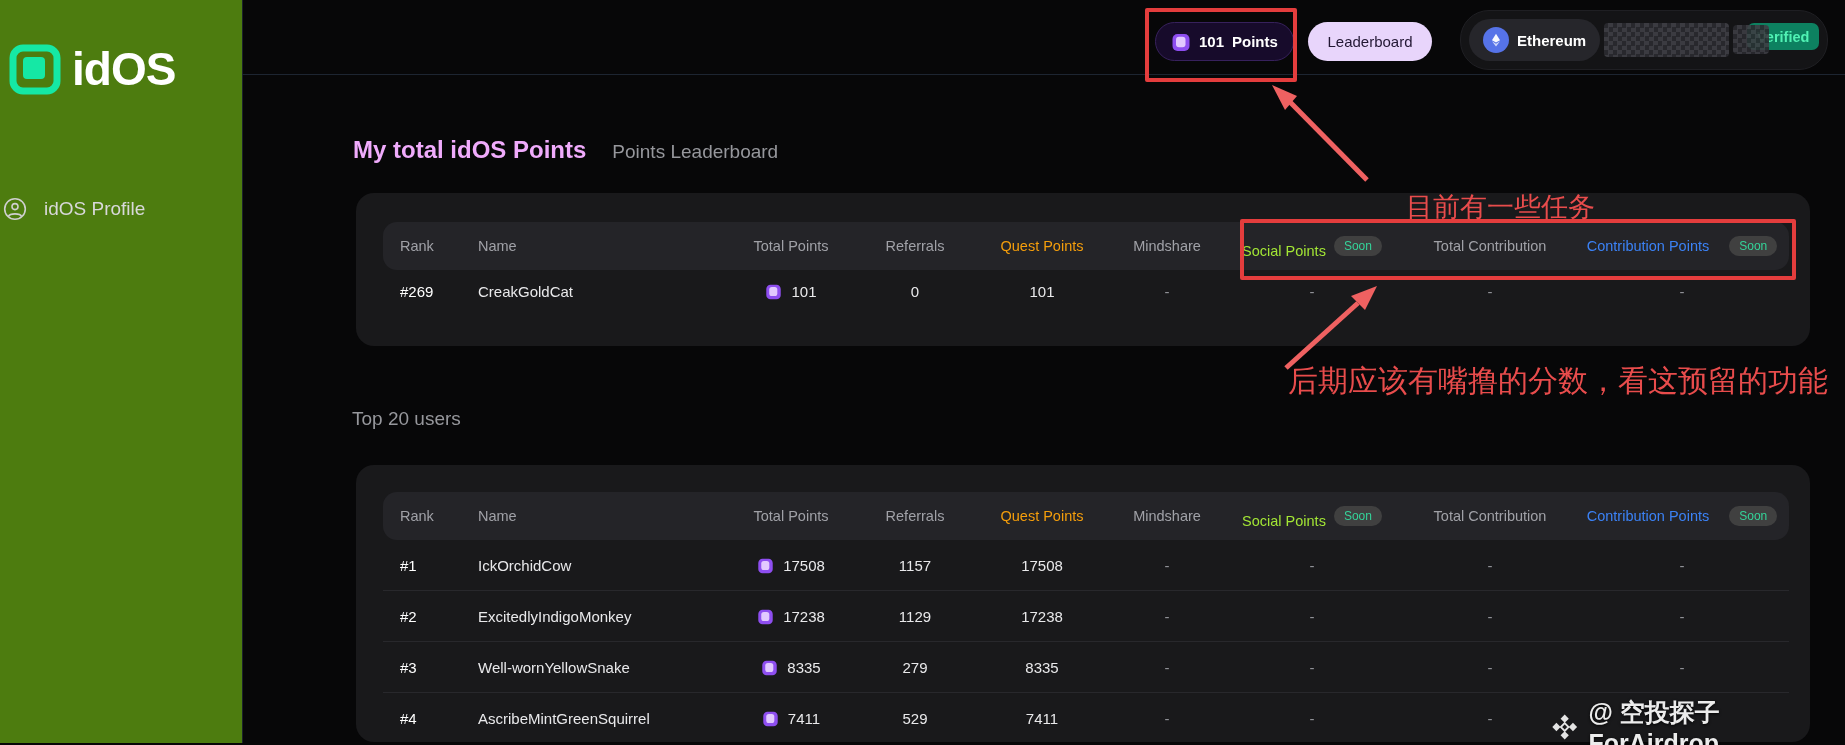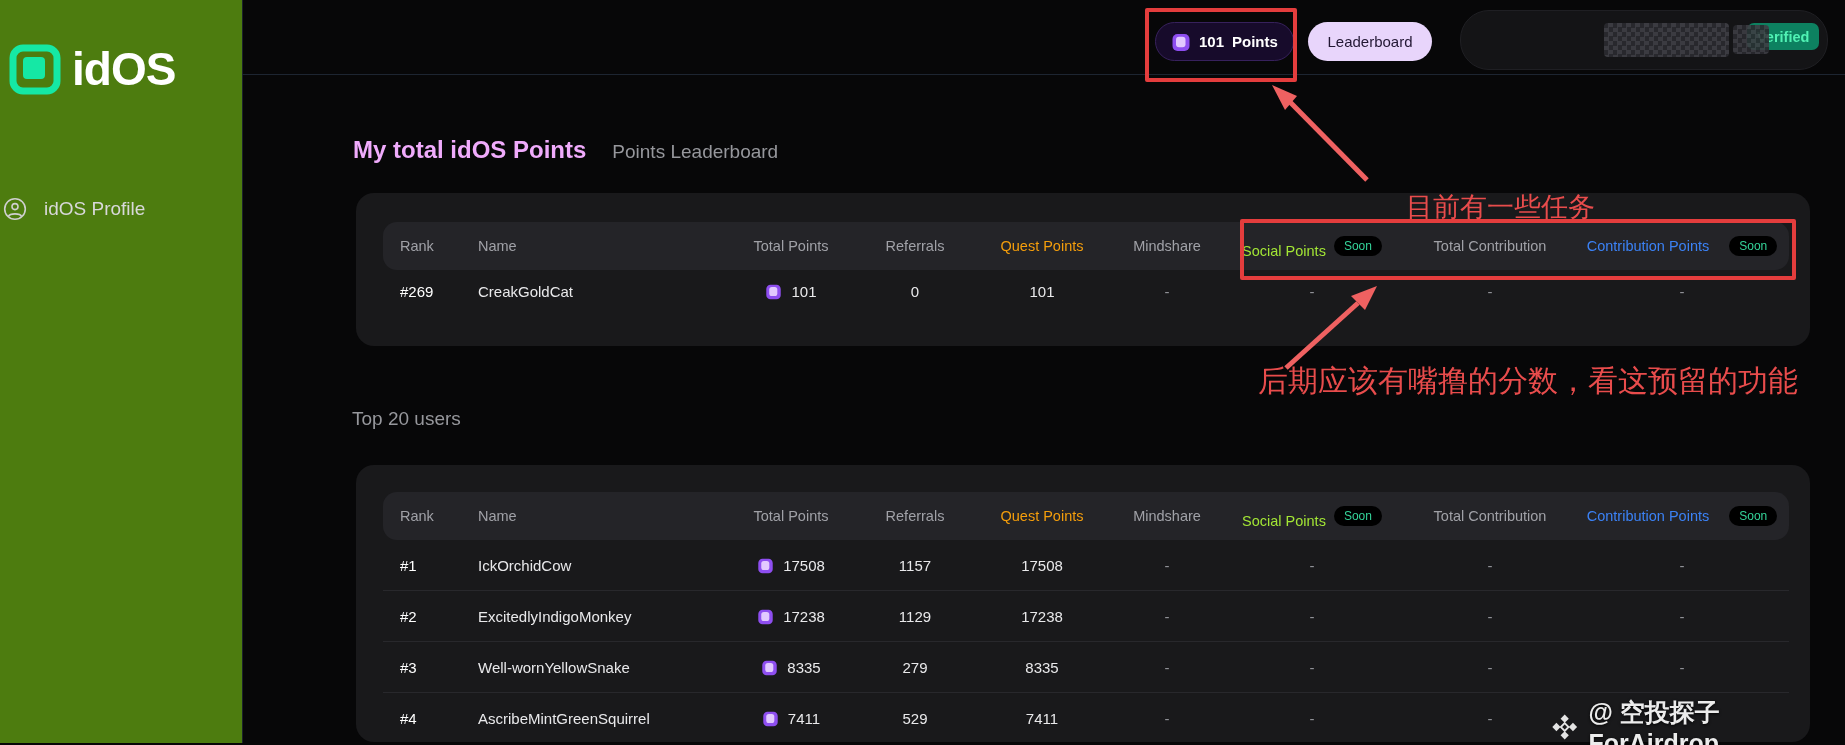--- a/index.html
+++ b/index.html
@@ -59,33 +59,33 @@
   .c4{width:108px;text-align:center;}
   .c5{width:146px;text-align:center;}
   .c6{width:104px;text-align:center;}
   .c7{width:186px;display:flex;align-items:center;justify-content:center;gap:8px;}
   .c8{width:170px;text-align:center;}
   .c9{width:214px;display:flex;align-items:center;justify-content:center;gap:20px;}
   .hd-quest{color:#f59e0b;}
   .hd-social{color:#a3e635;margin-top:9px;}
   .hd-contrib{color:#3b82f6;}
   .soon{display:inline-flex;align-items:center;padding:3px 10px;border-radius:10px;
-        background:#000000;color:#34d399;font-size:12px;}
+        background:#404040;color:#34d399;font-size:12px;}
   .rank{color:#ffffff;}
   .pname{color:#e9e9eb;}
   .num{color:#e9e9eb;}
   .dash{color:#8f9096;}
 
   
   .red-box{position:absolute;border:4px solid #e43d3d;border-radius:2px;z-index:8;pointer-events:none;}
   #red-box-badge{left:1145px;top:8px;width:144px;height:66px;}
   #red-box-cols{left:1240px;top:219px;width:548px;height:53px;}
   .cn-note{position:absolute;color:#e84c4c;z-index:8;white-space:nowrap;}
   #note-top{left:1406px;top:189px;font-size:27px;}
-  #note-bottom{left:1258px;top:361px;font-size:30px;}
+  #note-bottom{left:1288px;top:361px;font-size:30px;}
   #arrow-overlay{position:absolute;left:0;top:0;width:1845px;height:745px;z-index:7;pointer-events:none;}
 
   
   .watermark{position:absolute;left:1550px;top:696px;display:flex;align-items:center;gap:9px;
              color:#ececec;font-size:25px;font-weight:bold;z-index:9;
              text-shadow:0 1px 3px rgba(0,0,0,.85);}
 </style>
 </head>
 <body>
 
@@ -118,20 +118,29 @@
     </svg>
     <span>101</span>
     <span>Points</span>
   </div>
 
   <div class="lb-button">
     <span>Leaderboard</span>
   </div>
 
   <div class="wallet-group">
+    <div class="eth-pill">
+      <span class="eth-circle">
+        <svg width="16" height="16" viewBox="0 0 24 24">
+          <polygon points="12,2.5 18,12.2 12,15.8 6,12.2" fill="#fff" opacity=".95"></polygon>
+          <polygon points="12,17.6 18,13.8 12,21.8 6,13.8" fill="#fff" opacity=".72"></polygon>
+        </svg>
+      </span>
+      <span class="eth-label">Ethereum</span>
+    </div>
     <div class="mosaic mosaic-addr"></div>
     <div class="verified-badge">
       <span>Verified</span>
     </div>
     <div class="mosaic mosaic-small"></div>
   </div>
 
   <div class="heading" id="heading-my">
     <span class="h-title">My total idOS Points</span>
     <span class="h-sub">Points Leaderboard</span>

